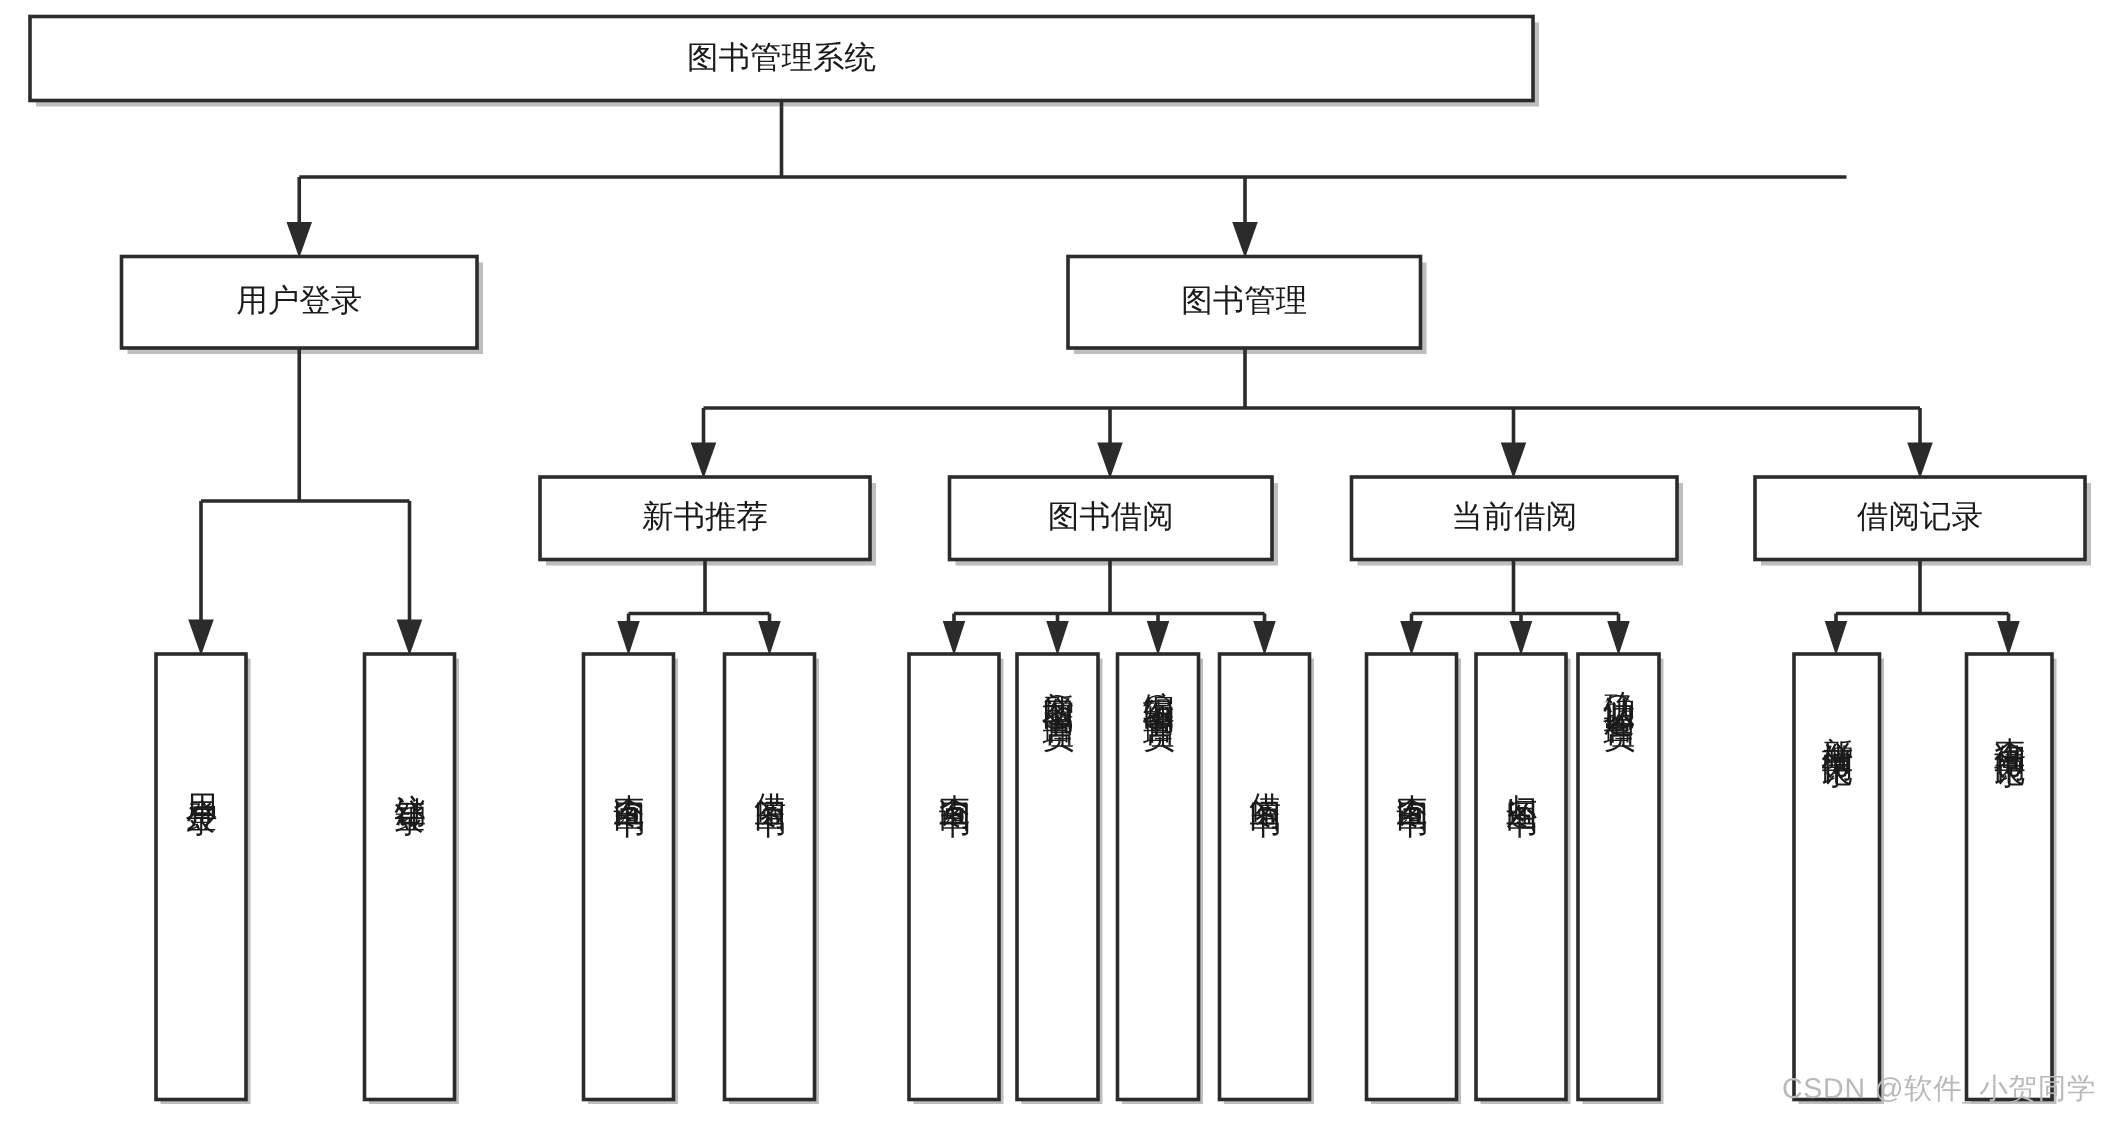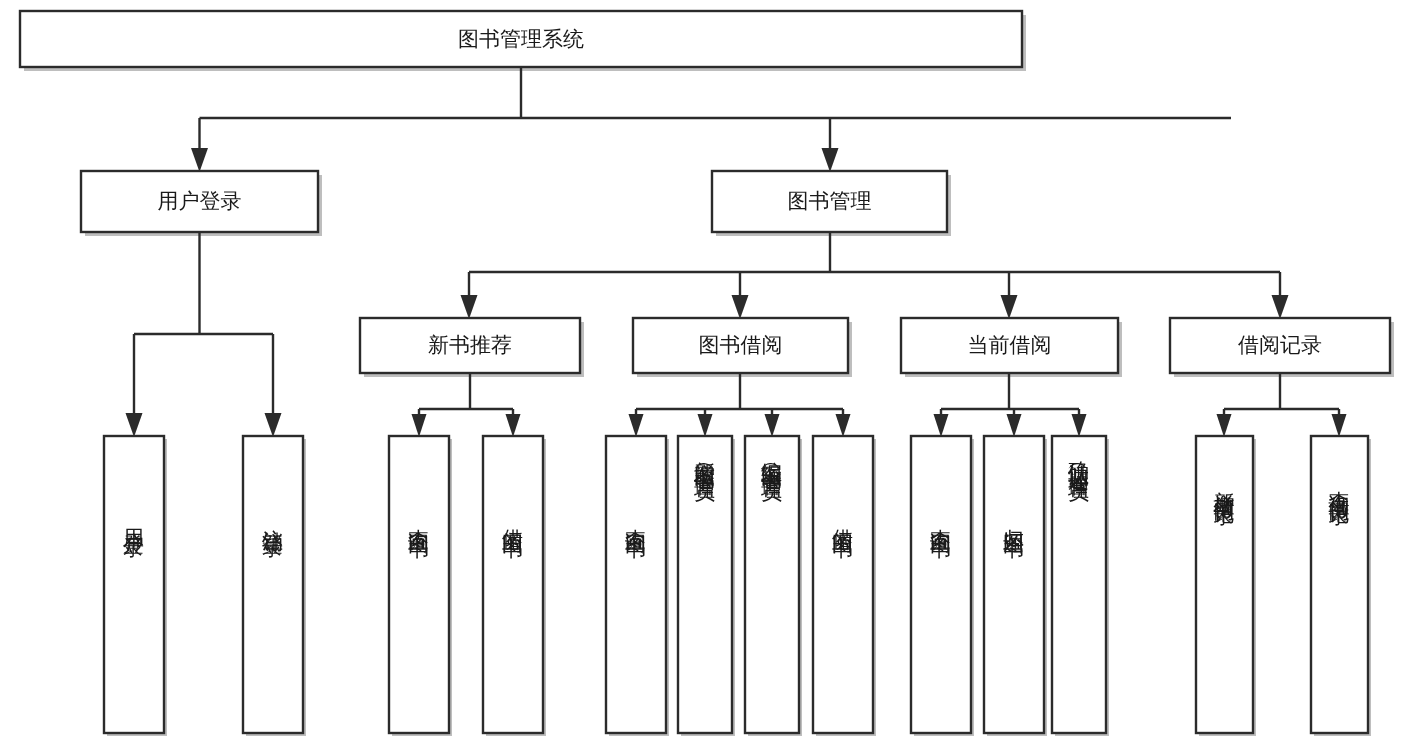--- a/index.html
+++ b/index.html
@@ -268,13 +268,14 @@
   <div class="leaf-label-wrap" style="left:1052px; top:444px; width:54px; height:289px;">
     <span class="leaf-label">确认归还（管理员）</span>
   </div>
   <div class="leaf-label-wrap" style="left:1196px; top:474px; width:57px; height:259px;">
     <span class="leaf-label">新增借阅记录</span>
   </div>
   <div class="leaf-label-wrap" style="left:1311px; top:474px; width:57px; height:259px;">
     <span class="leaf-label">查询借阅记录</span>
   </div>
 
+  <div class="watermark">CSDN @软件_小贺同学</div>
 </div>
 
 </body></html>

